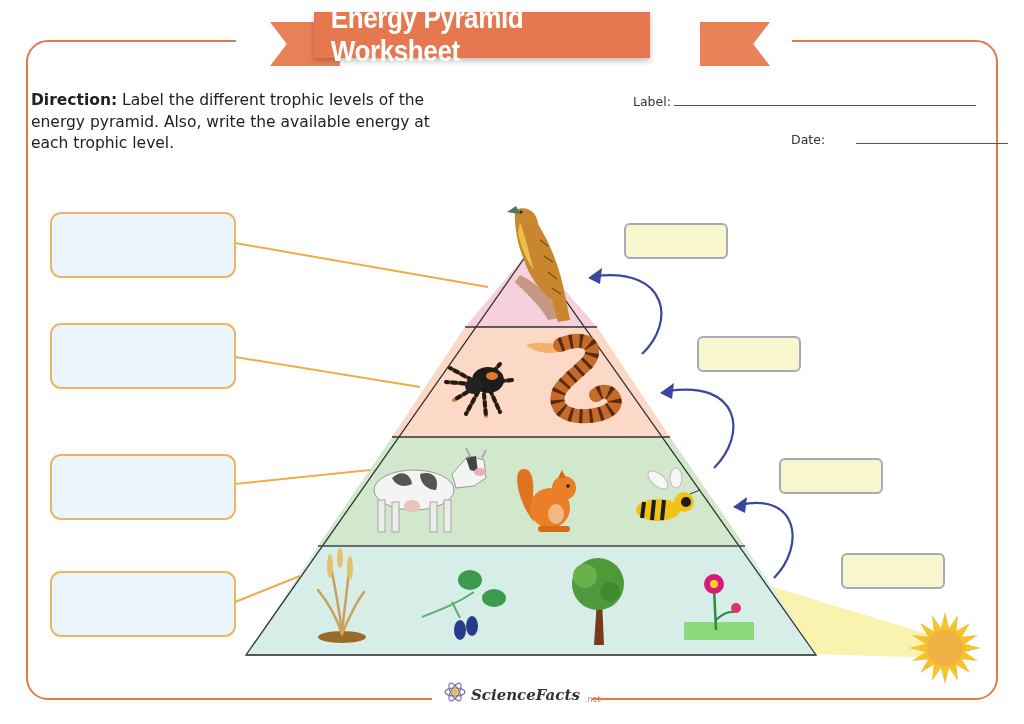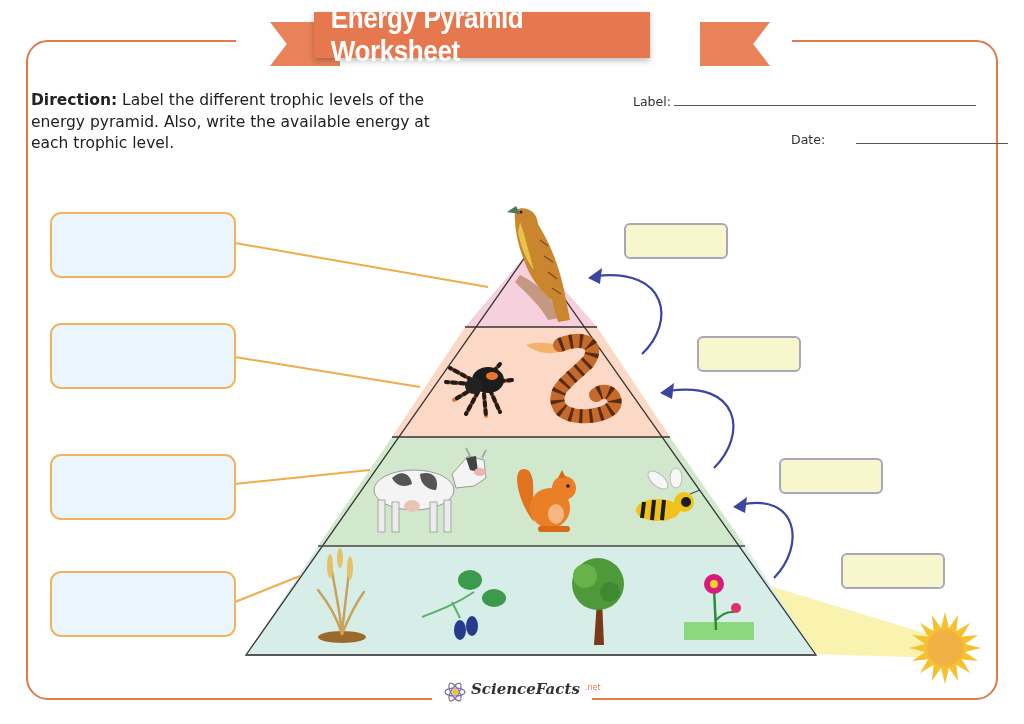--- a/index.html
+++ b/index.html
@@ -41,21 +41,21 @@
     background: #eaf5fd; border: 2px solid #f0b45f; border-radius: 11px;
   }
   .energy-box {
     position: absolute; width: 104px; height: 36px;
     background: #f7f6cd; border: 2px solid #a8a8b8; border-radius: 6px;
   }
 
   svg.art { position: absolute; left: 0; top: 0; }
 
   .footer-logo {
-    position: absolute; left: 443px; top: 680px; display: flex; align-items: flex-start; gap: 4px;
+    position: absolute; left: 443px; top: 680px; display: flex; align-items: flex-end; gap: 4px;
   }
   .logo-text { font-family: "DejaVu Serif", serif; font-style: italic; font-size: 15px; color: #333; font-weight: bold; }
   .logo-sub { font-size: 8px; color: #e0794b; margin-left: 1px; margin-top: 3px; }
 </style>
 </head>
 <body>
 
 <div class="frame"></div>
 <div class="frame-gap-top"></div>
 <div class="frame-gap-bottom"></div>

